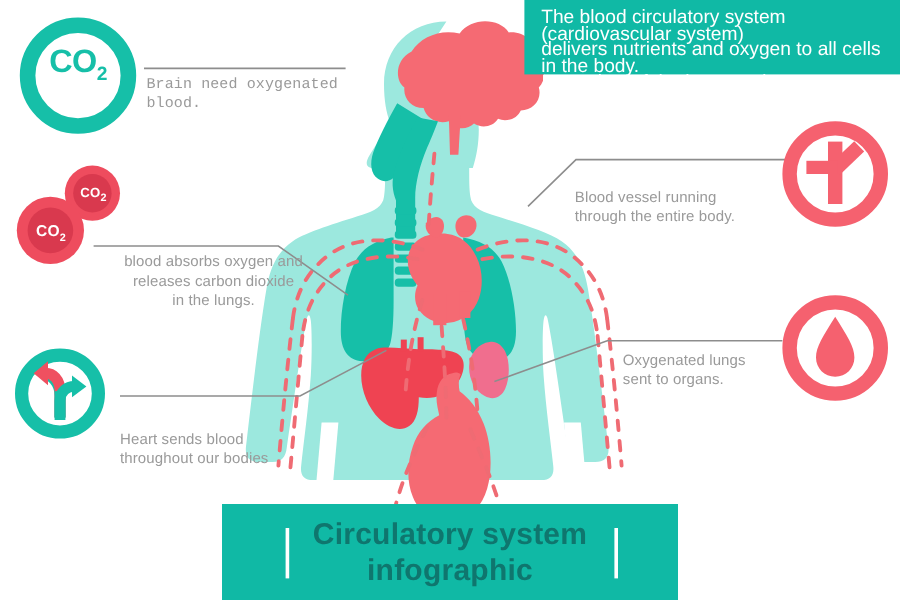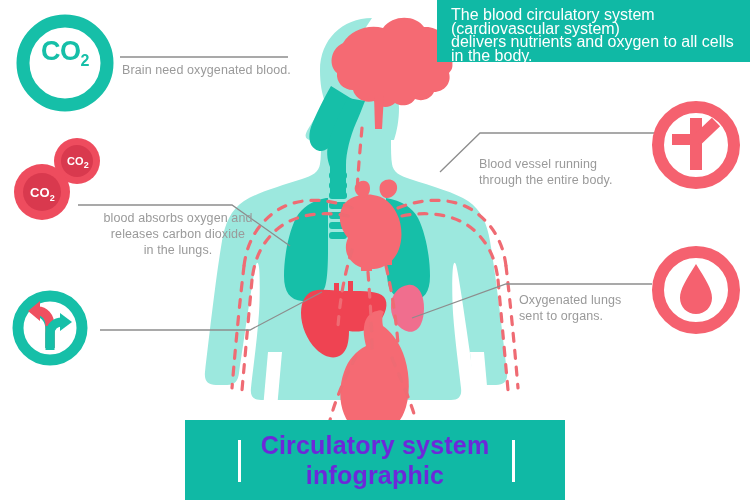--- a/index.html
+++ b/index.html
@@ -61,21 +61,21 @@
   }
   #banner-title {
     position: absolute;
     left: 185px;
     top: 420px;
     width: 380px;
     height: 80px;
     display: flex;
     align-items: center;
     justify-content: center;
-    color: #6d28d9;
+    color: #0f766e;
     font-size: 25px;
     font-weight: bold;
     line-height: 30px;
     text-align: center;
     white-space: pre-line;
     letter-spacing: 0.2px;
   }
   .banner-rule {
     position: absolute;
     top: 440px;
@@ -324,21 +324,21 @@
   <div id="intro-box"></div>
   <div id="intro-text">The blood circulatory system (cardiovascular system)
 delivers nutrients and oxygen to all cells in the body.
 It consists of the heart and
 the blood vessels running through the entire body.</div>
 
   <svg class="layer">
     <circle cx="65" cy="63" r="42" fill="none" stroke="#16bfa8" stroke-width="13"></circle>
   </svg>
   <div id="co2-big-label"><span>CO</span><span class="sub">2</span></div>
-  <div class="cap" style="left:122px; top:62px; width:180px;">Brain need oxygenated blood.</div>
+  <div class="cap" style="left:122px; top:62px; width:180px;font-family:Liberation Mono, monospace;">Brain need oxygenated blood.</div>
 
   <svg class="layer">
     <circle cx="77" cy="161" r="23" fill="#ee4c5e"></circle>
     <circle cx="77" cy="161" r="16" fill="#d9394e"></circle>
     <circle cx="42" cy="192" r="28" fill="#ee4c5e"></circle>
     <circle cx="42" cy="192" r="19" fill="#d9394e"></circle>
   </svg>
   <div class="badge-label" style="left:62px; top:155px; width:32px; text-align:center; font-size:11px;"><span>CO</span><span class="sub">2</span></div>
   <div class="badge-label" style="left:24px; top:185px; width:37px; text-align:center; font-size:13px;"><span>CO</span><span class="sub">2</span></div>
   <div class="cap" style="left:78px; top:210px; width:200px;text-align:center;">blood absorbs oxygen and
@@ -350,20 +350,22 @@
     <path d="M50,348 L50,330 C50,318 42,312 36,312" fill="none" stroke="#16bfa8" stroke-width="9" stroke-linecap="butt"></path>
     <path d="M50,348 L50,334 C50,322 58,318 64,318" fill="none" stroke="#ef5060" stroke-width="0"></path>
 
     <path d="M50,348 L50,326 C50,316 44,311 38,311" fill="none" stroke="#ef5060" stroke-width="9"></path>
     <polygon points="40,301 40,321 28,311" fill="#ef5060"></polygon>
 
     <path d="M50,348 L50,334 C50,326 56,322 62,322" fill="none" stroke="#16bfa8" stroke-width="9"></path>
     <polygon points="60,313 60,331 72,322" fill="#16bfa8"></polygon>
     <rect x="45.5" y="326" width="9" height="24" fill="#16bfa8"></rect>
   </svg>
+  <div class="cap" style="left:100px; top:358px; width:190px;">Heart sends blood
+throughout our bodies</div>
 
   <svg class="layer">
     <circle cx="696" cy="145" r="38" fill="none" stroke="#f5616f" stroke-width="12"></circle>
     <rect x="690" y="128" width="12" height="42" fill="#f5616f"></rect>
     <rect x="690" y="118" width="12" height="18" fill="#f5616f"></rect>
     <path d="M696,141 L716,122" stroke="#f5616f" stroke-width="12" stroke-linecap="butt" fill="none"></path>
     <rect x="672" y="134" width="26" height="11" fill="#f5616f"></rect>
   </svg>
   <div class="cap" style="left:479px; top:140px; width:190px;margin-top:16px;">Blood vessel running
 through the entire body.</div>

